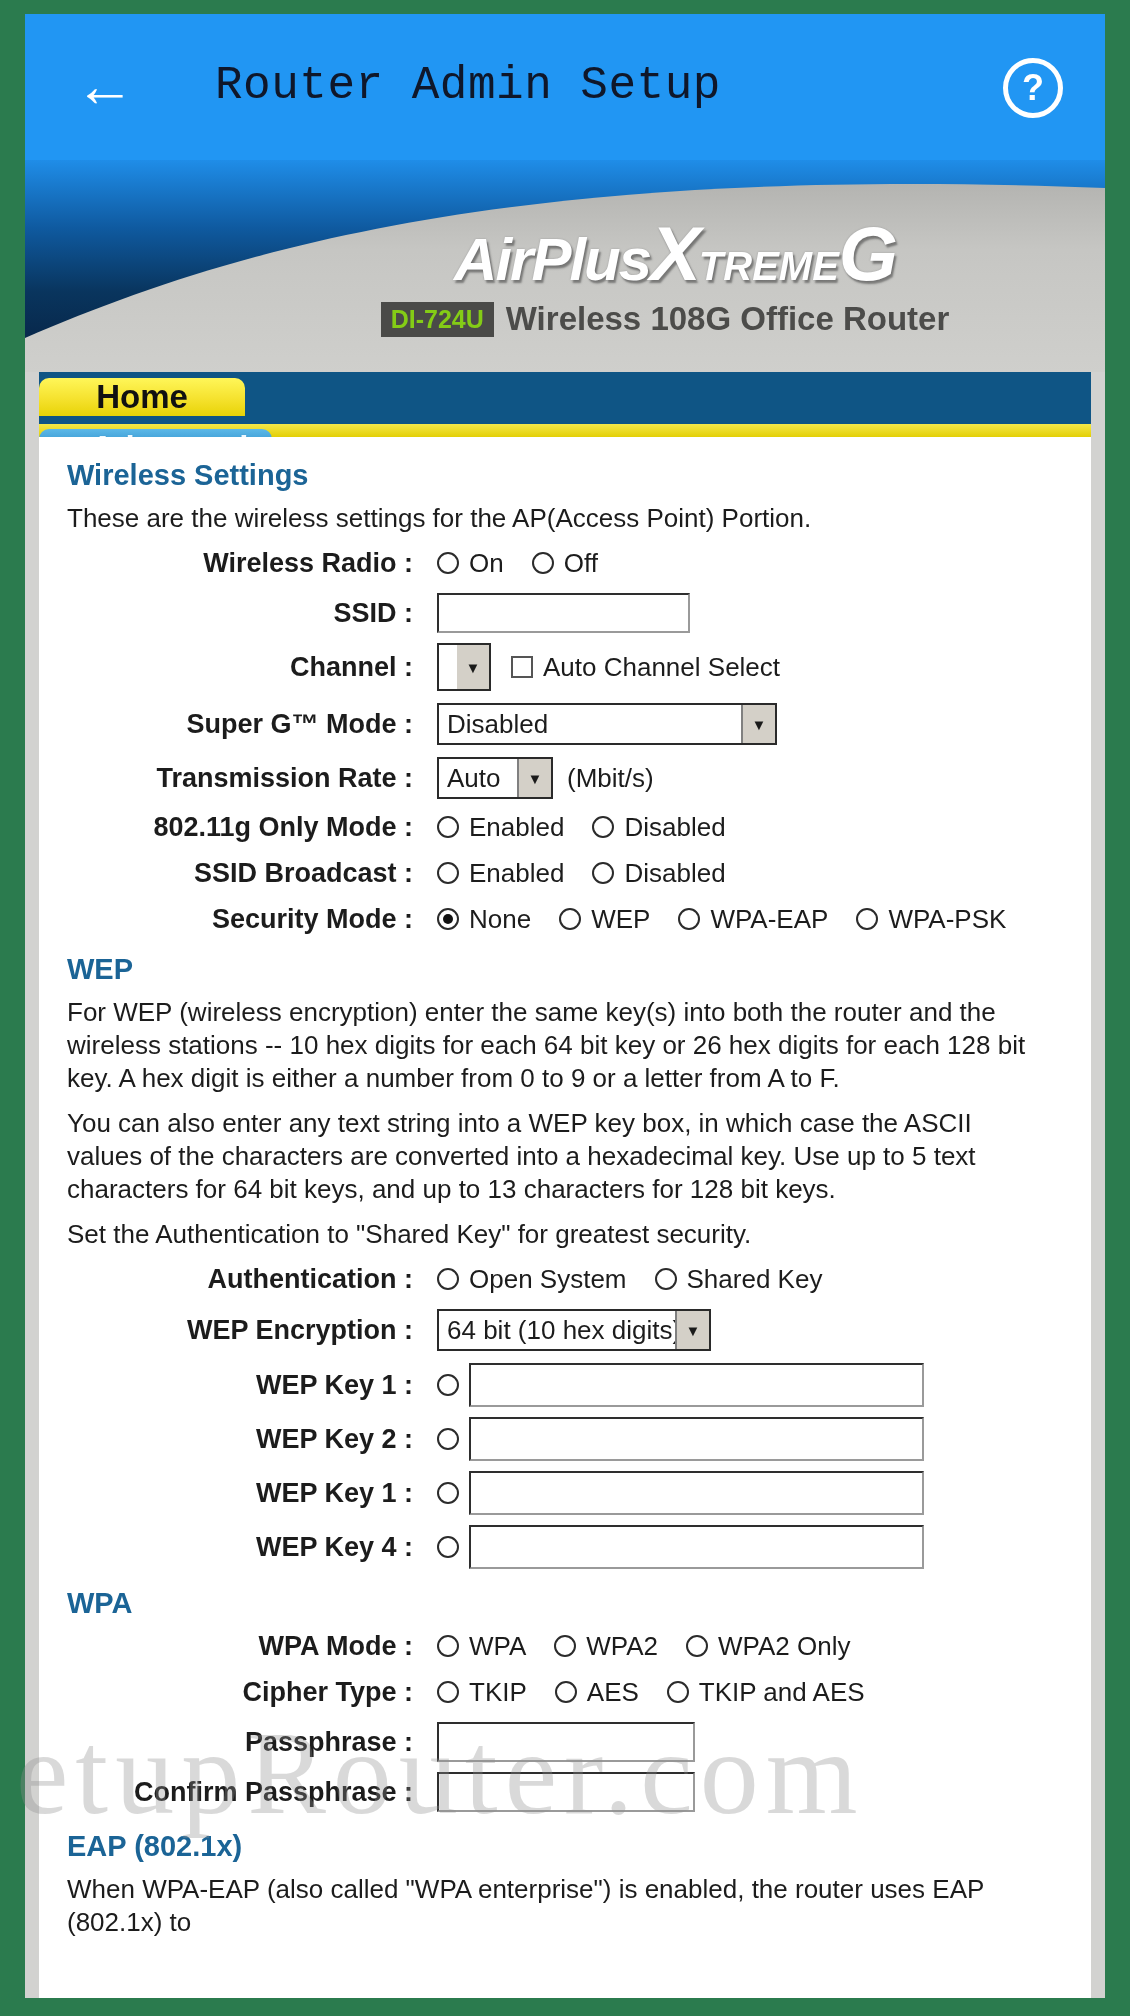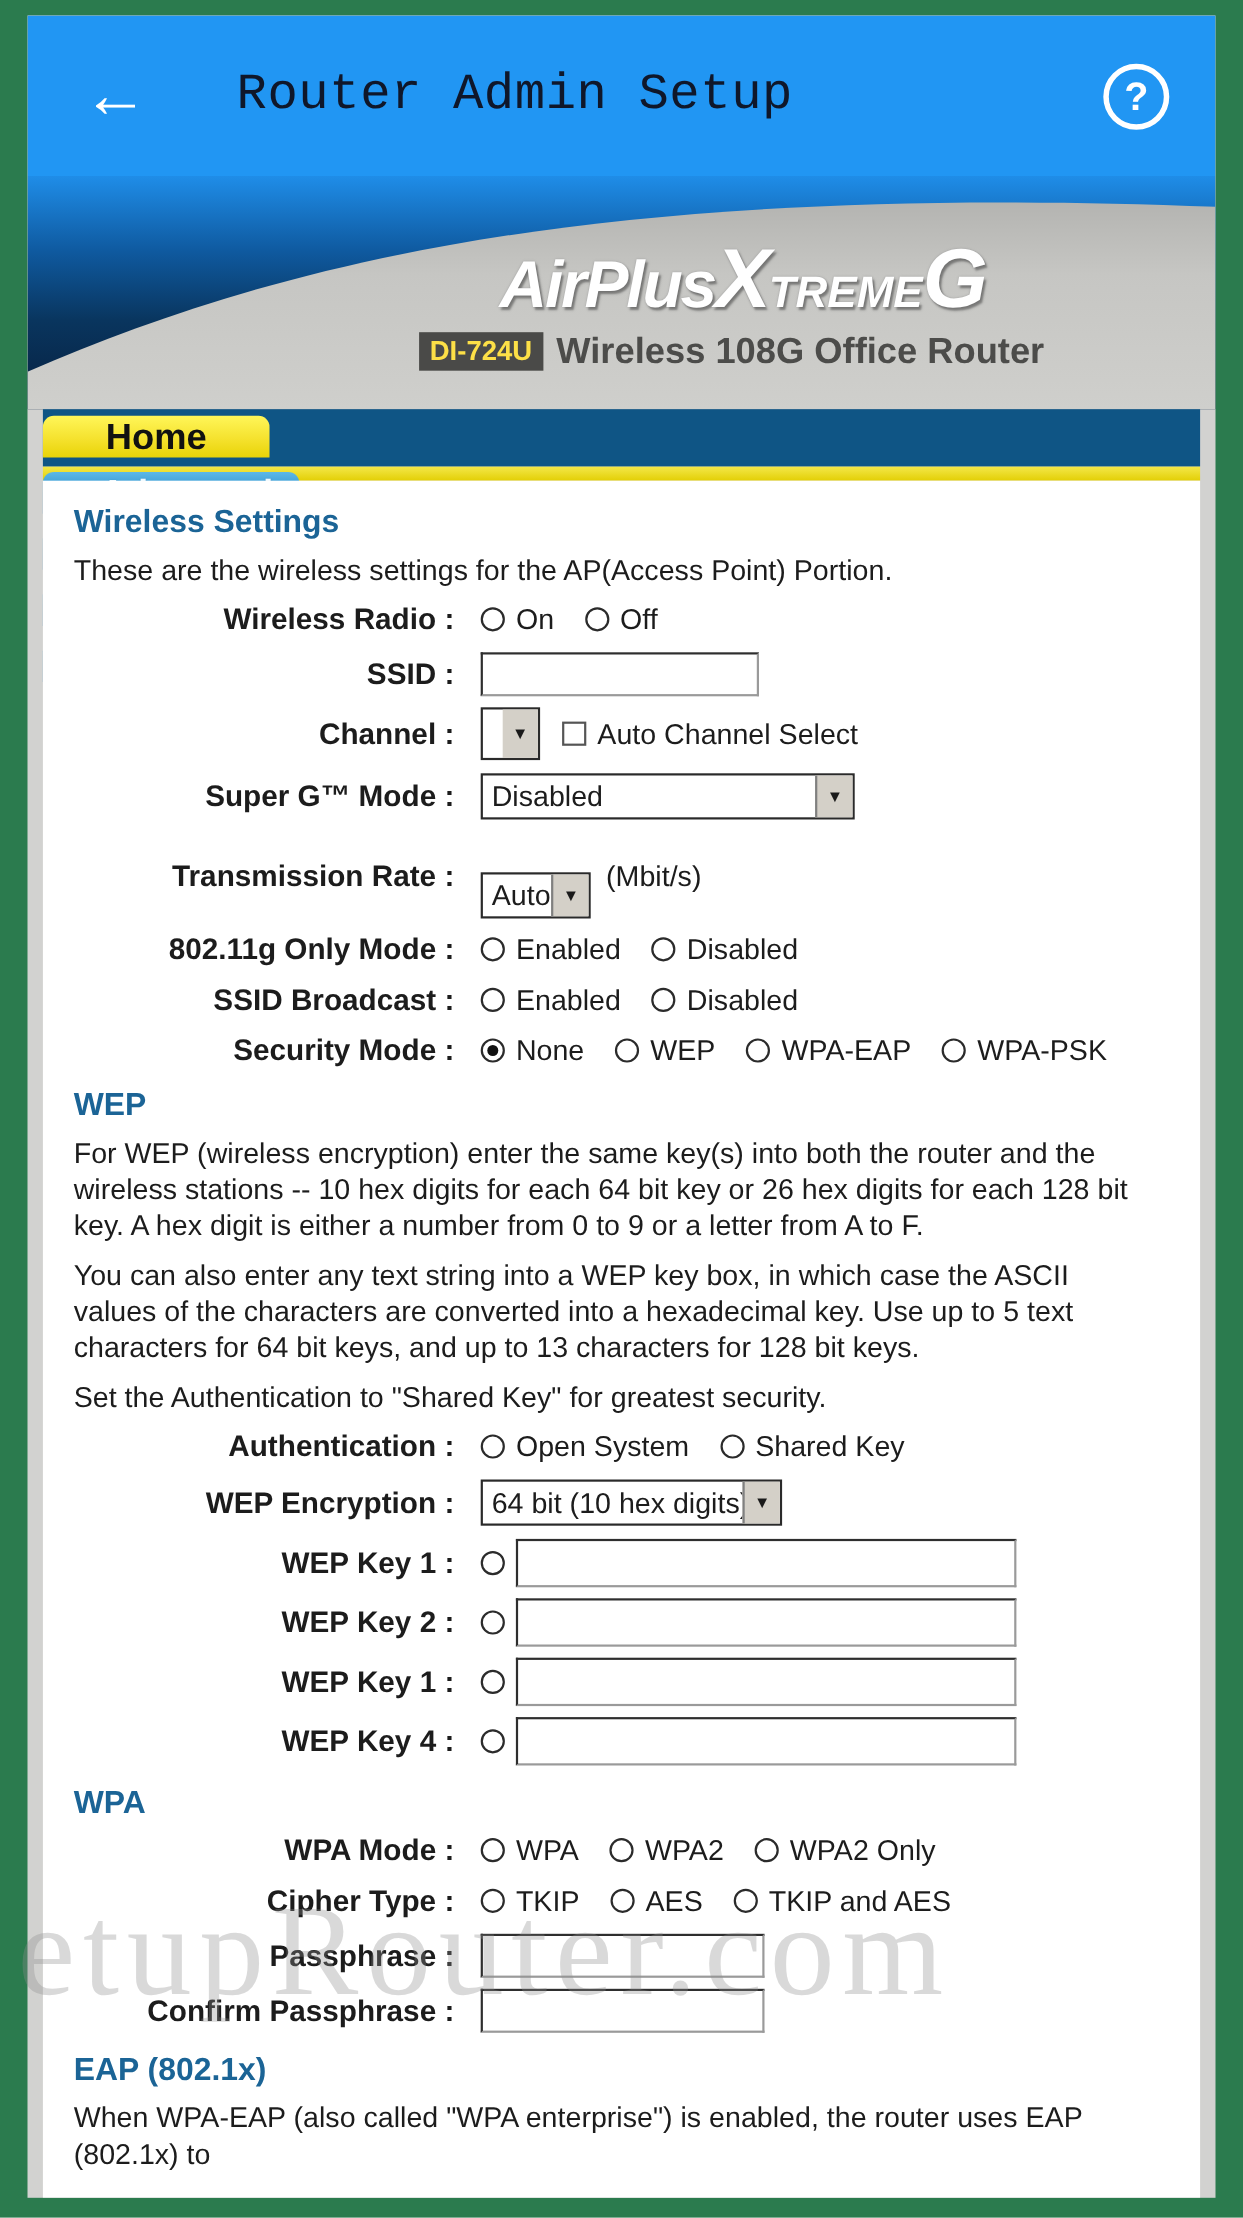--- a/index.html
+++ b/index.html
@@ -40,21 +40,21 @@
     text-shadow:2px 3px 2px rgba(60,60,60,0.55), 0 0 2px #999;
   }
   .logo-air, .logo-plus { font-size:60px; letter-spacing:-2px; }
   .logo-x, .logo-g { font-size:76px; letter-spacing:-2px; }
   .logo-treme { font-size:40px; letter-spacing:0px; }
   .model-line {
     position:absolute; left:200px; right:0; top:140px; text-align:center;
     white-space:nowrap;
   }
   .model-badge {
-    display:inline-block; background:#4a4a48; color:#fde047;
+    display:inline-block; background:#4a4a48; color:#84cc16;
     font-size:25px; font-weight:bold; padding:3px 10px; margin-right:12px;
     vertical-align:middle;
   }
   .model-name {
     display:inline-block; color:#4c4c4a; font-size:33px; font-weight:bold;
     vertical-align:middle;
   }
   
   .tabbar {
     margin:0 14px; height:52px; background:#0f5585;
@@ -115,21 +115,21 @@
     display:flex; align-items:stretch; box-sizing:border-box;
   }
   .select .val { flex:1; padding:0 8px; font-size:26px; white-space:nowrap; overflow:hidden; display:flex; align-items:center; }
   .select .btn {
     width:32px; background:#d4d0c8; border-left:2px solid #808080;
     display:flex; align-items:center; justify-content:center;
     font-size:15px; color:#1a1a1a; flex:none;
   }
   .sel-channel { width:54px; } .sel-channel .btn { border-left:none; margin-left:auto; }
   .sel-superg { width:340px; }
-  .sel-rate { width:100px;margin-top:36px; }
+  .sel-rate { width:116px; }
   .sel-wepenc { width:274px; }
   .suffix { margin-left:14px; white-space:nowrap; }
   
   .watermark {
     position:absolute; left:16px; top:1706px; width:1100px;
     font-family:"Liberation Serif", serif; font-size:118px;
     color:#8f8f8f; opacity:0.33; letter-spacing:7px;
     white-space:nowrap; z-index:9; pointer-events:none;
   }
 </style>

